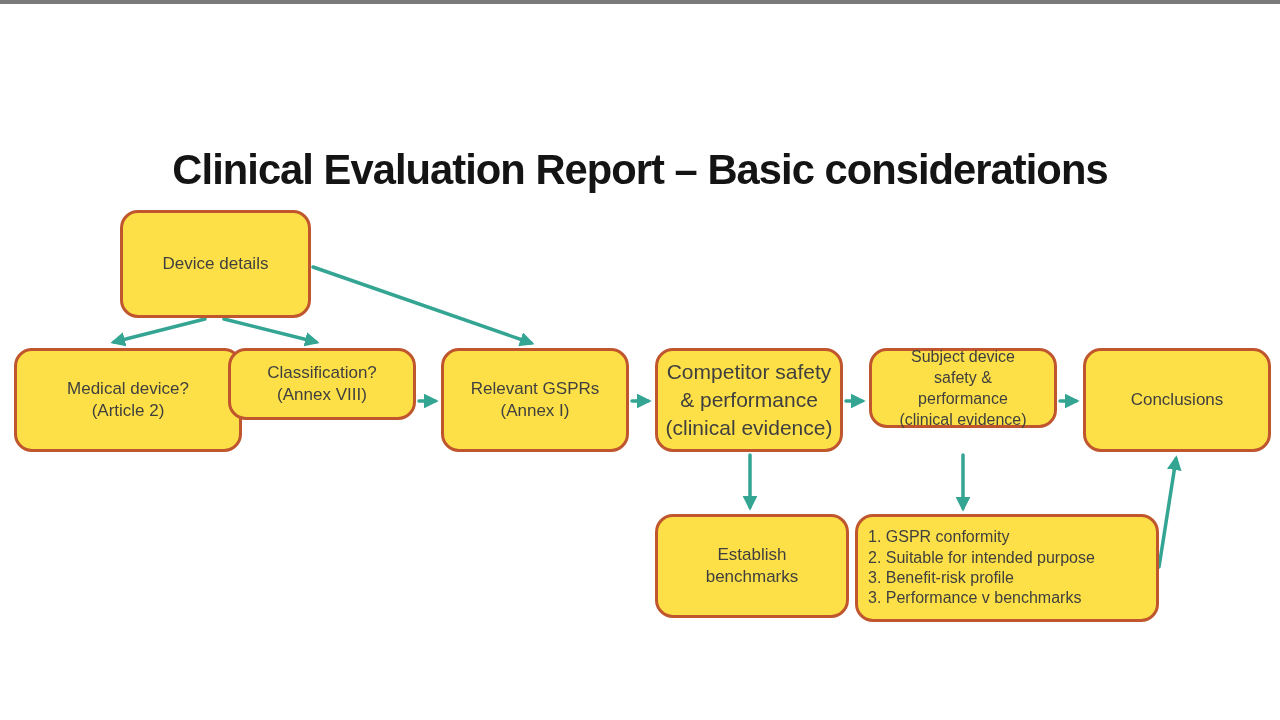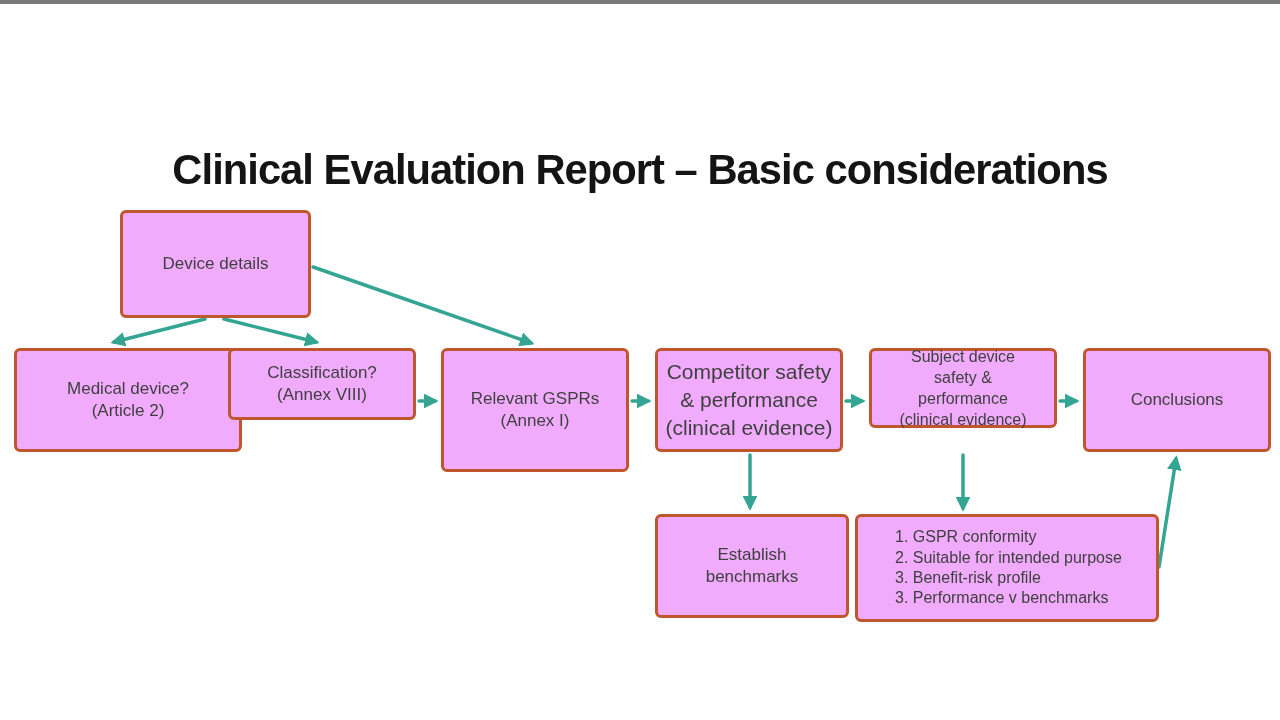--- a/index.html
+++ b/index.html
@@ -33,43 +33,43 @@
     letter-spacing: -1px;
     color: #141414;
     transform: scaleX(0.97);
     transform-origin: 50% 50%;
     white-space: nowrap;
   }
   .box {
     position: absolute;
     box-sizing: border-box;
     border: 3px solid #c0562e;
-    border-radius: 6px;
-    background: #f0abfc;
+    border-radius: 18px;
+    background: #fde047;
     display: flex;
     align-items: center;
     justify-content: center;
     text-align: center;
     color: #3f3f3f;
     font-size: 17px;
     line-height: 1.32;
     white-space: pre-line;
   }
   
   .b-device      { left: 120px;  top: 210px; width: 191px; height: 108px; }
   .b-medical     { left: 14px;   top: 348px; width: 228px; height: 104px; }
   .b-class       { left: 228px;  top: 348px; width: 188px; height: 72px; }
-  .b-gspr        { left: 441px;  top: 348px; width: 188px; height: 124px; }
+  .b-gspr        { left: 441px;  top: 348px; width: 188px; height: 104px; }
   .b-competitor  { left: 655px;  top: 348px; width: 188px; height: 104px; font-size: 21px; }
   .b-subject     { left: 869px;  top: 348px; width: 188px; height: 80px; font-size: 16px; }
   .b-conclusions { left: 1083px; top: 348px; width: 188px; height: 104px; text-align: center; }
   .b-benchmarks  { left: 655px;  top: 514px; width: 194px; height: 104px; }
   .b-criteria    { left: 855px;  top: 514px; width: 304px; height: 108px;
                    justify-content: flex-start; text-align: left;
-                   padding-left: 37px; font-size: 16px; line-height: 1.28; }
+                   padding-left: 10px; font-size: 16px; line-height: 1.28; }
   #arrow-layer {
     position: absolute;
     left: 0; top: 0;
     width: 1280px;
     height: 720px;
     pointer-events: none;
   }
   #arrow-layer line {
     stroke: #35a593;
     stroke-width: 3.5;

